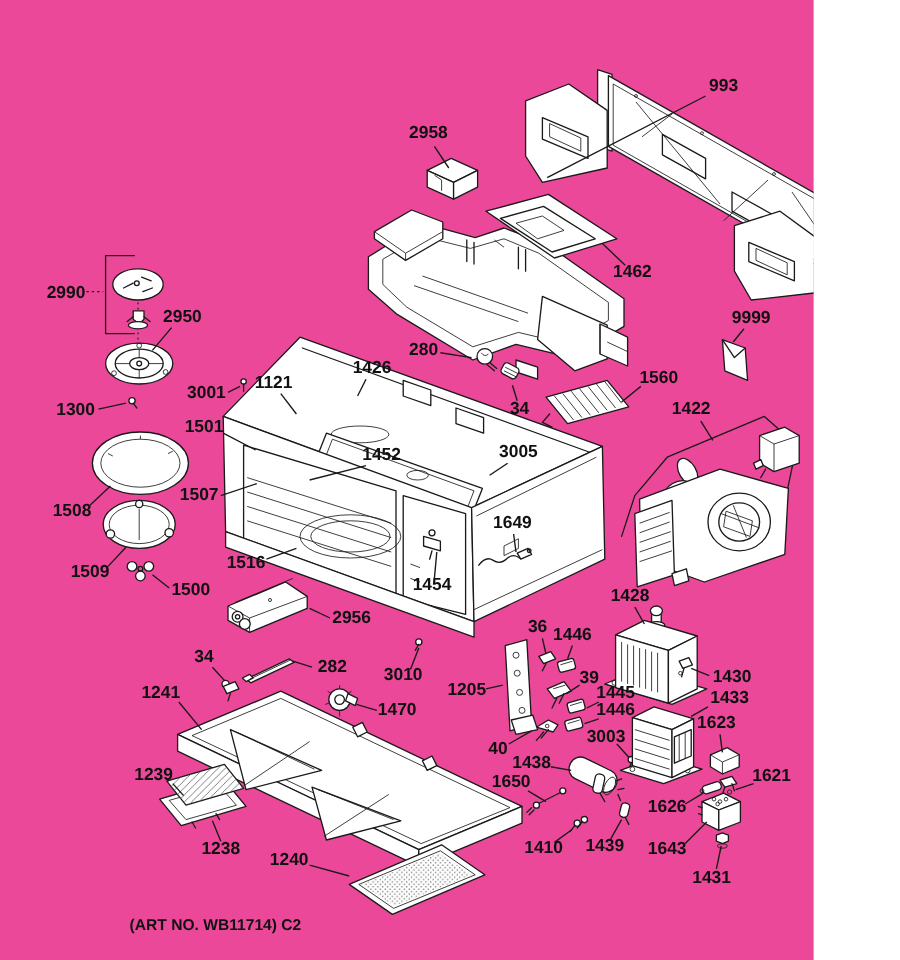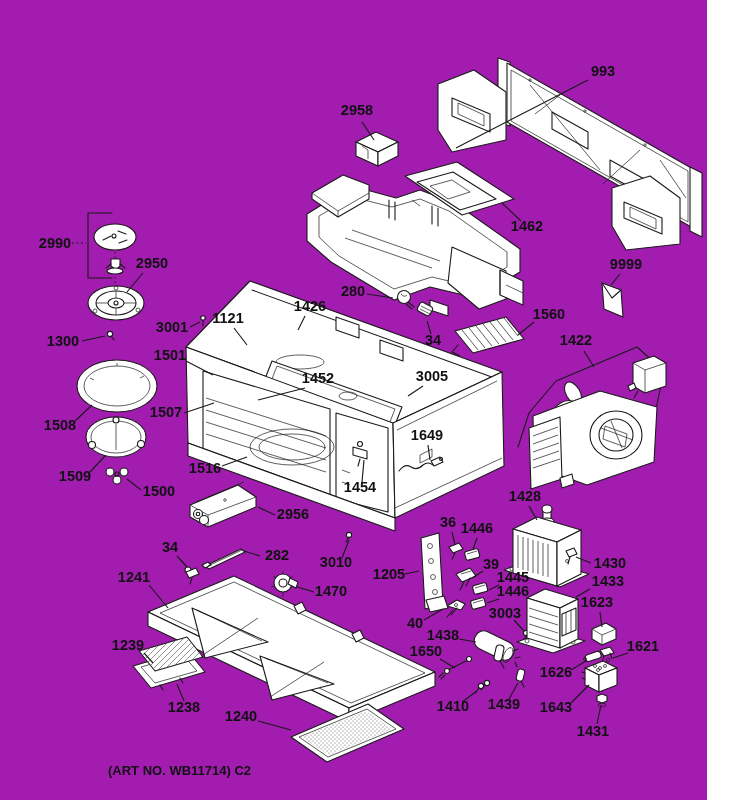--- a/index.html
+++ b/index.html
@@ -1,17 +1,17 @@
 <!DOCTYPE html>
 <html><head>
 <meta charset="utf-8">
 <style>
   html,body{margin:0;padding:0;background:#fff;}
-  .stage{position:relative;width:678px;height:800px;background:#a21caf;overflow:hidden;
-         font-family:"Liberation Sans", sans-serif;padding-left:29px;}
+  .stage{position:relative;width:678px;height:800px;background:#ec4899;overflow:hidden;
+         font-family:"Liberation Sans", sans-serif;}
   svg{position:absolute;left:0;top:0;}
   .ln{stroke:#1a1a1a;stroke-width:1.1;fill:none;stroke-linejoin:round;stroke-linecap:round;}
   .lnw{stroke:#1a1a1a;stroke-width:1.1;fill:#fff;stroke-linejoin:round;}
   .thin{stroke:#1a1a1a;stroke-width:0.7;fill:none;}
   .leader{stroke:#1a1a1a;stroke-width:1.15;fill:none;}
   .leader.dashed{stroke-dasharray:2 2.5;}
   .plabel{font-family:"Liberation Sans", sans-serif;font-size:14.5px;font-weight:bold;fill:#111;}
   .plabel.small{font-size:13px;}
   .dots{stroke:#1a1a1a;stroke-width:1;stroke-dasharray:1.5 3;fill:none;}
 </style>

